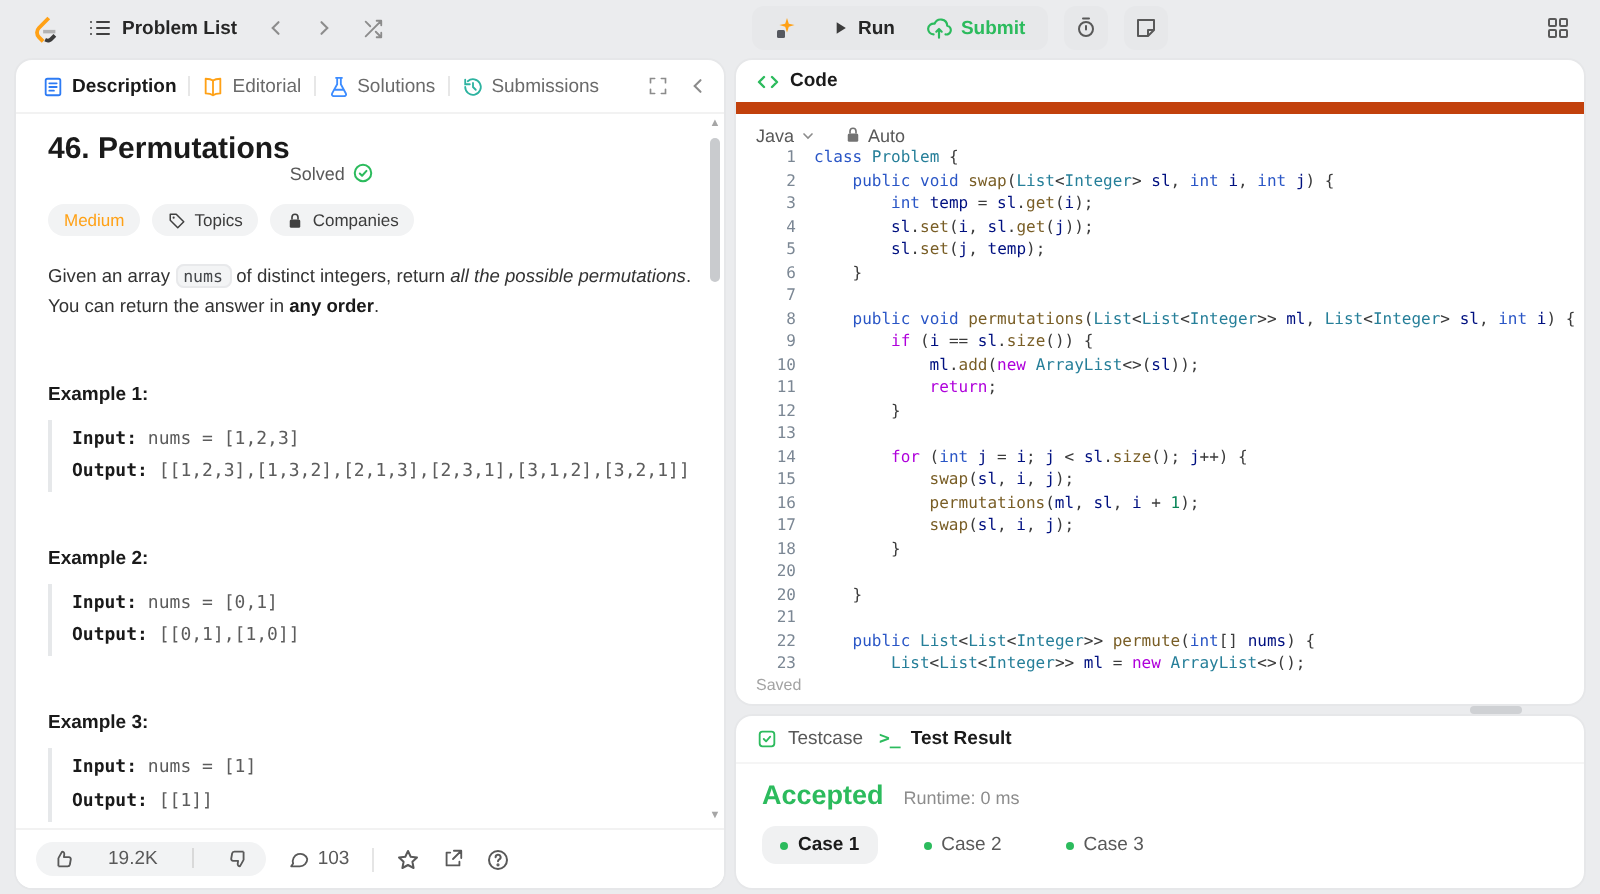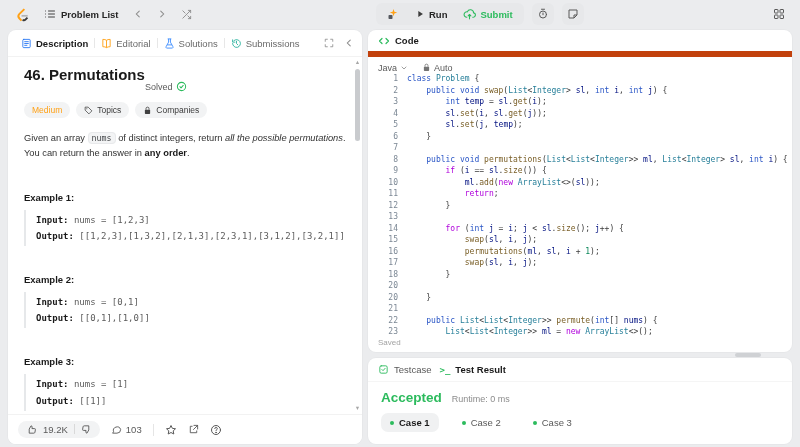--- a/index.html
+++ b/index.html
@@ -42,21 +42,21 @@
   .statement{margin-top:13px;font-size:9.3px;line-height:1.65;color:#333}
   .statement strong{color:#1a1a1a}
   code.inline{font-family:"DejaVu Sans Mono",monospace;font-size:8.3px;background:#f3f4f5;border:1px solid #e8e9eb;border-radius:4px;padding:0 3px;color:#45474a}
   .examples{margin-top:30px}
   .ex-label{font-size:9.5px;font-weight:700;color:#1a1a1a;margin-top:28px}
   .ex-label:first-child{margin-top:0}
   .ex-block{margin-top:7px;border-left:2px solid #e6e8ea;padding:2px 0 2px 10px;font-family:"DejaVu Sans Mono",monospace;font-size:9px;line-height:1.8;color:#5c5c5c}
   .ex-k{font-weight:700;color:#1a1a1a}
   .constraints-label{margin-top:22px;font-size:9.5px;font-weight:700;color:#1a1a1a}
   .lfooter{position:absolute;left:0;right:0;bottom:0;height:30px;background:#fff;border-top:1px solid #f2f2f2;display:flex;align-items:center;padding:0 10px;gap:11px;box-sizing:border-box}
-  .like-pill{display:flex;align-items:flex-start;gap:6px;background:#f2f3f4;border-radius:999px;padding:3px 8px;color:#595959;font-size:9.5px;cursor:pointer}
+  .like-pill{display:flex;align-items:flex-start;gap:17px;background:#f2f3f4;border-radius:999px;padding:3px 8px;color:#595959;font-size:9.5px;cursor:pointer}
   .like-sep{width:1px;height:10px;background:#d9d9d9}
   .foot-item{display:flex;align-items:center;gap:4px;color:#595959;font-size:9.5px;cursor:pointer}
   .foot-sep{width:1px;height:12px;background:#e5e5e5}
   .lscroll{position:absolute;top:27px;right:0;width:9px;bottom:31px}
   .scroll-arrow{position:absolute;left:0;width:9px;text-align:center;font-size:5.5px;color:#a6a6a6}
   .scroll-thumb{position:absolute;top:12px;right:2px;width:5px;height:72px;background:#c9cbce;border-radius:3px;cursor:grab}
 
   
   .code-header{height:21px;display:flex;align-items:center;gap:5px;padding:0 10px;border-bottom:6px solid #c2410c}
   .code-title{font-size:9.5px;font-weight:700;color:#1a1a1a}

